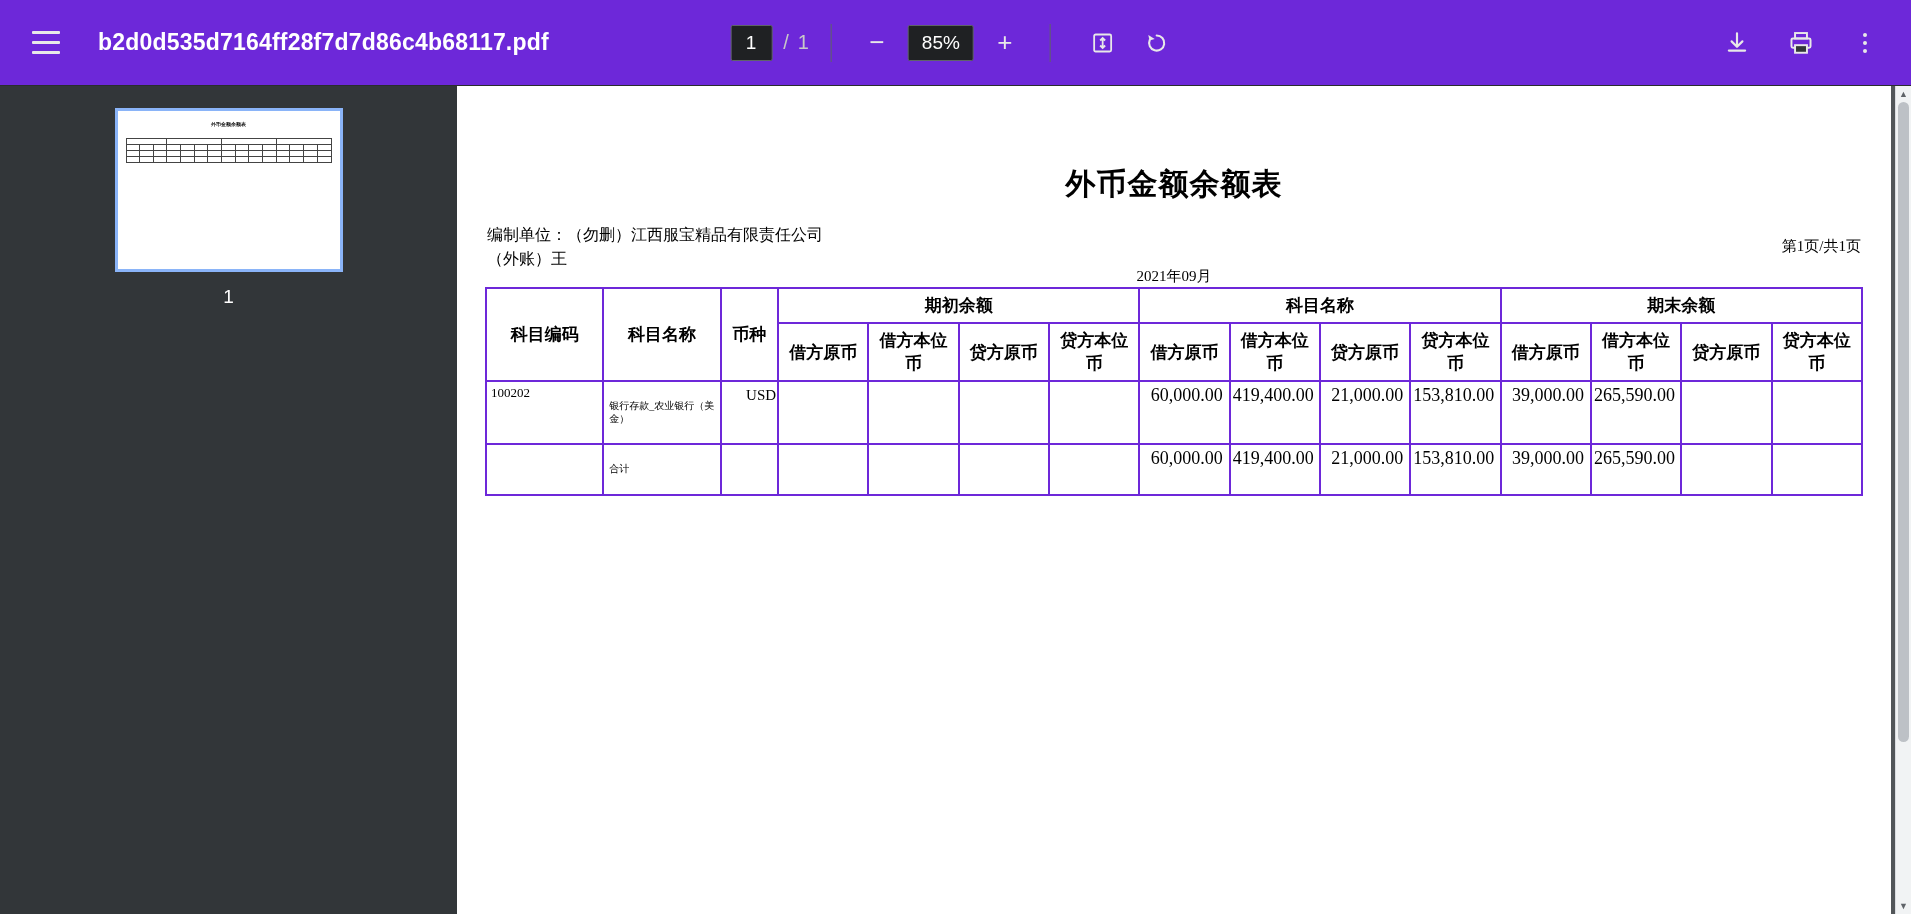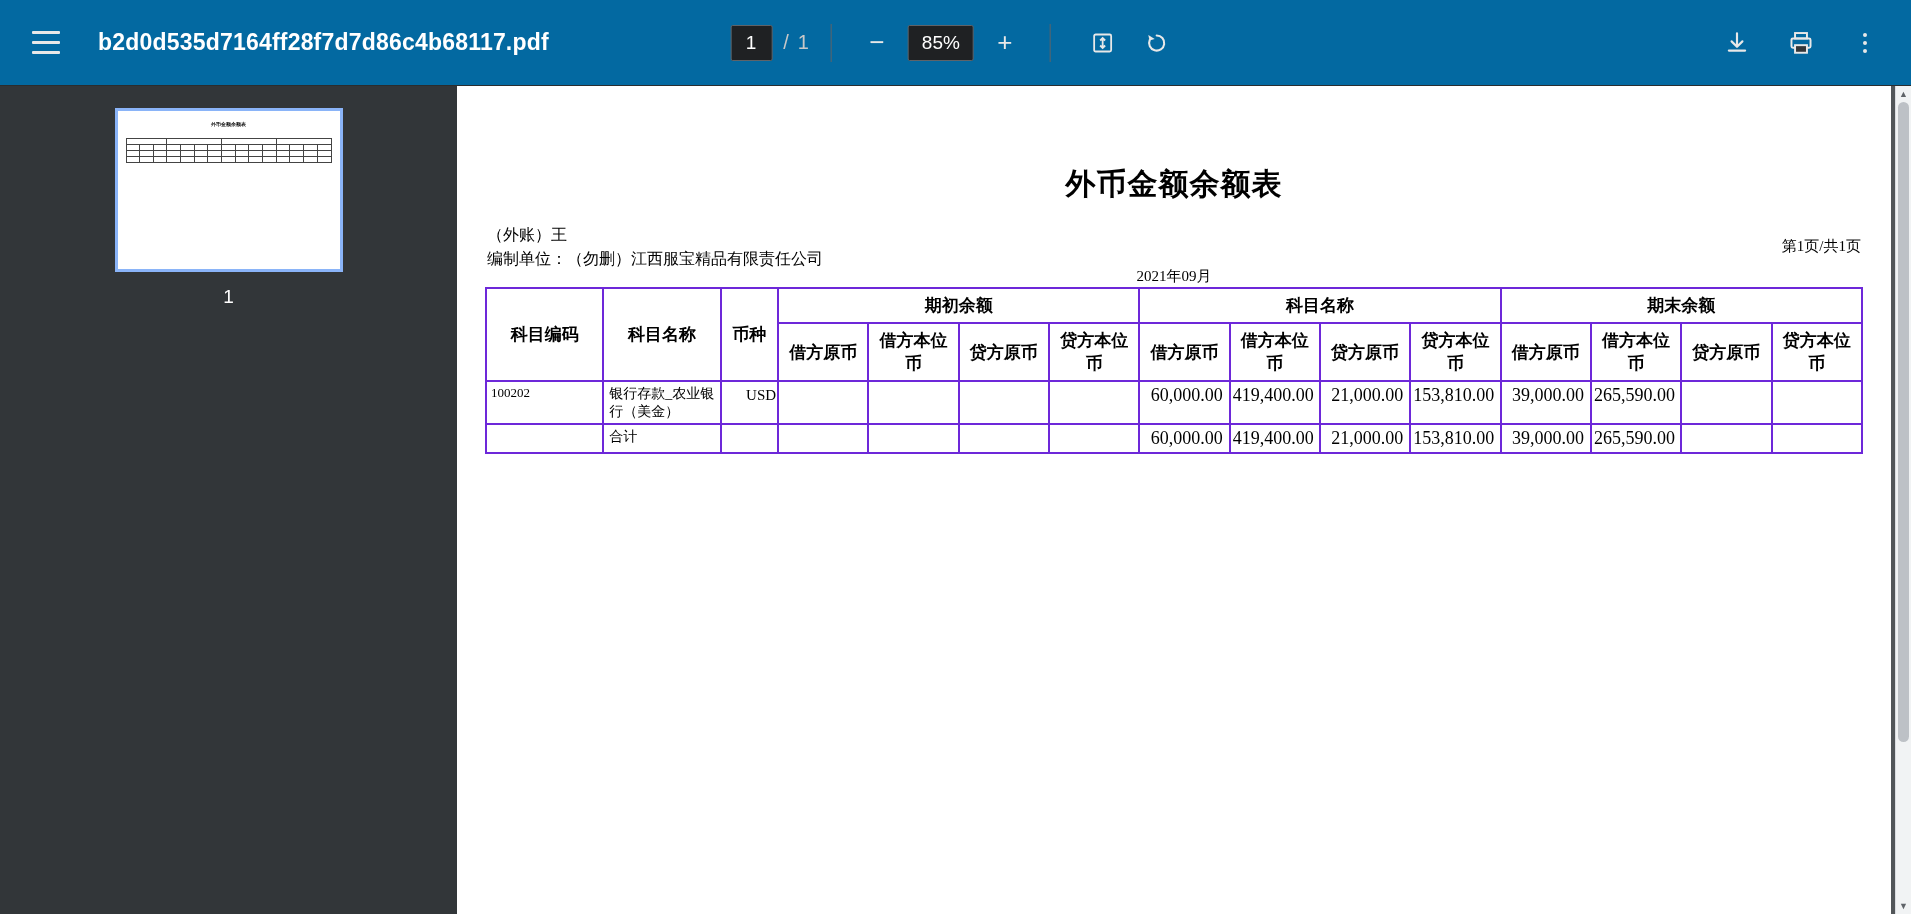--- a/index.html
+++ b/index.html
@@ -7,21 +7,21 @@
     margin: 0; padding: 0;
     width: 1911px; height: 914px;
     overflow: hidden;
     font-family: "Liberation Sans", sans-serif;
     background: #323639;
   }
 
   
   .toolbar {
     height: 86px;
-    background: #0369a1;
+    background: #6d28d9;
     display: flex;
     align-items: center;
     color: #f1f1f1;
     position: relative;
     border-bottom: 1px solid #2a2d2f;
   }
   .menu-btn {
     width: 60px; height: 60px;
     margin-left: 16px;
     display: flex; flex-direction: column;
@@ -232,22 +232,22 @@
     padding: 5px 2px;
     height: 28px;
   }
   .grp-head { font-size: 17px; }
   td.code {
     font-size: 13px;
     padding: 3px 4px;
     vertical-align: top;
   }
   td.name {
-    font-size: 14px;
-    padding: 3px 5px;
+    font-size: 10px;
+    padding: 18px 5px;
     vertical-align: top;
     line-height: 1.25;
   }
   td.cur {
     font-size: 15px;
     text-align: right;
     vertical-align: top;
     padding-top: 5px;
   }
   td.num {
@@ -432,22 +432,22 @@
     </div>
   </div>
 
   <div class="viewer">
     <div class="page">
 
       <div class="doc-h1">外币金额余额表</div>
 
       <div class="meta-row">
         <div class="meta-left">
+          <div>编制单位：（勿删）江西服宝精品有限责任公司</div>
           <div>（外账）王</div>
-          <div>编制单位：（勿删）江西服宝精品有限责任公司</div>
         </div>
         <div class="meta-right">第1页/共1页</div>
       </div>
 
       <div class="period">2021年09月</div>
 
       <table class="report">
         <colgroup>
           <col class="c-code">
             <col class="c-name">

